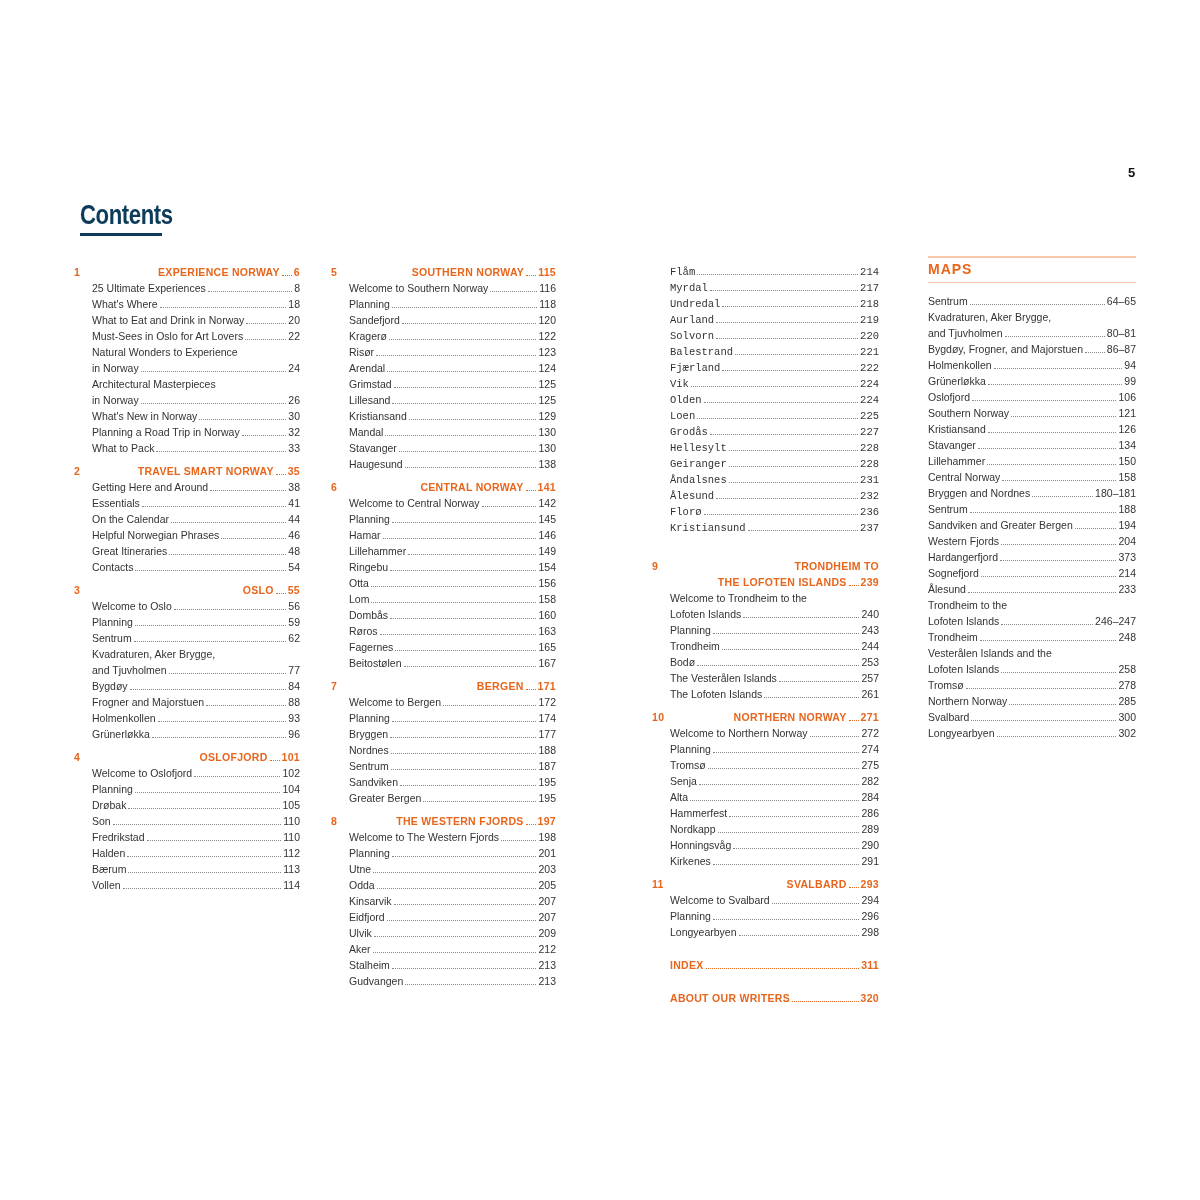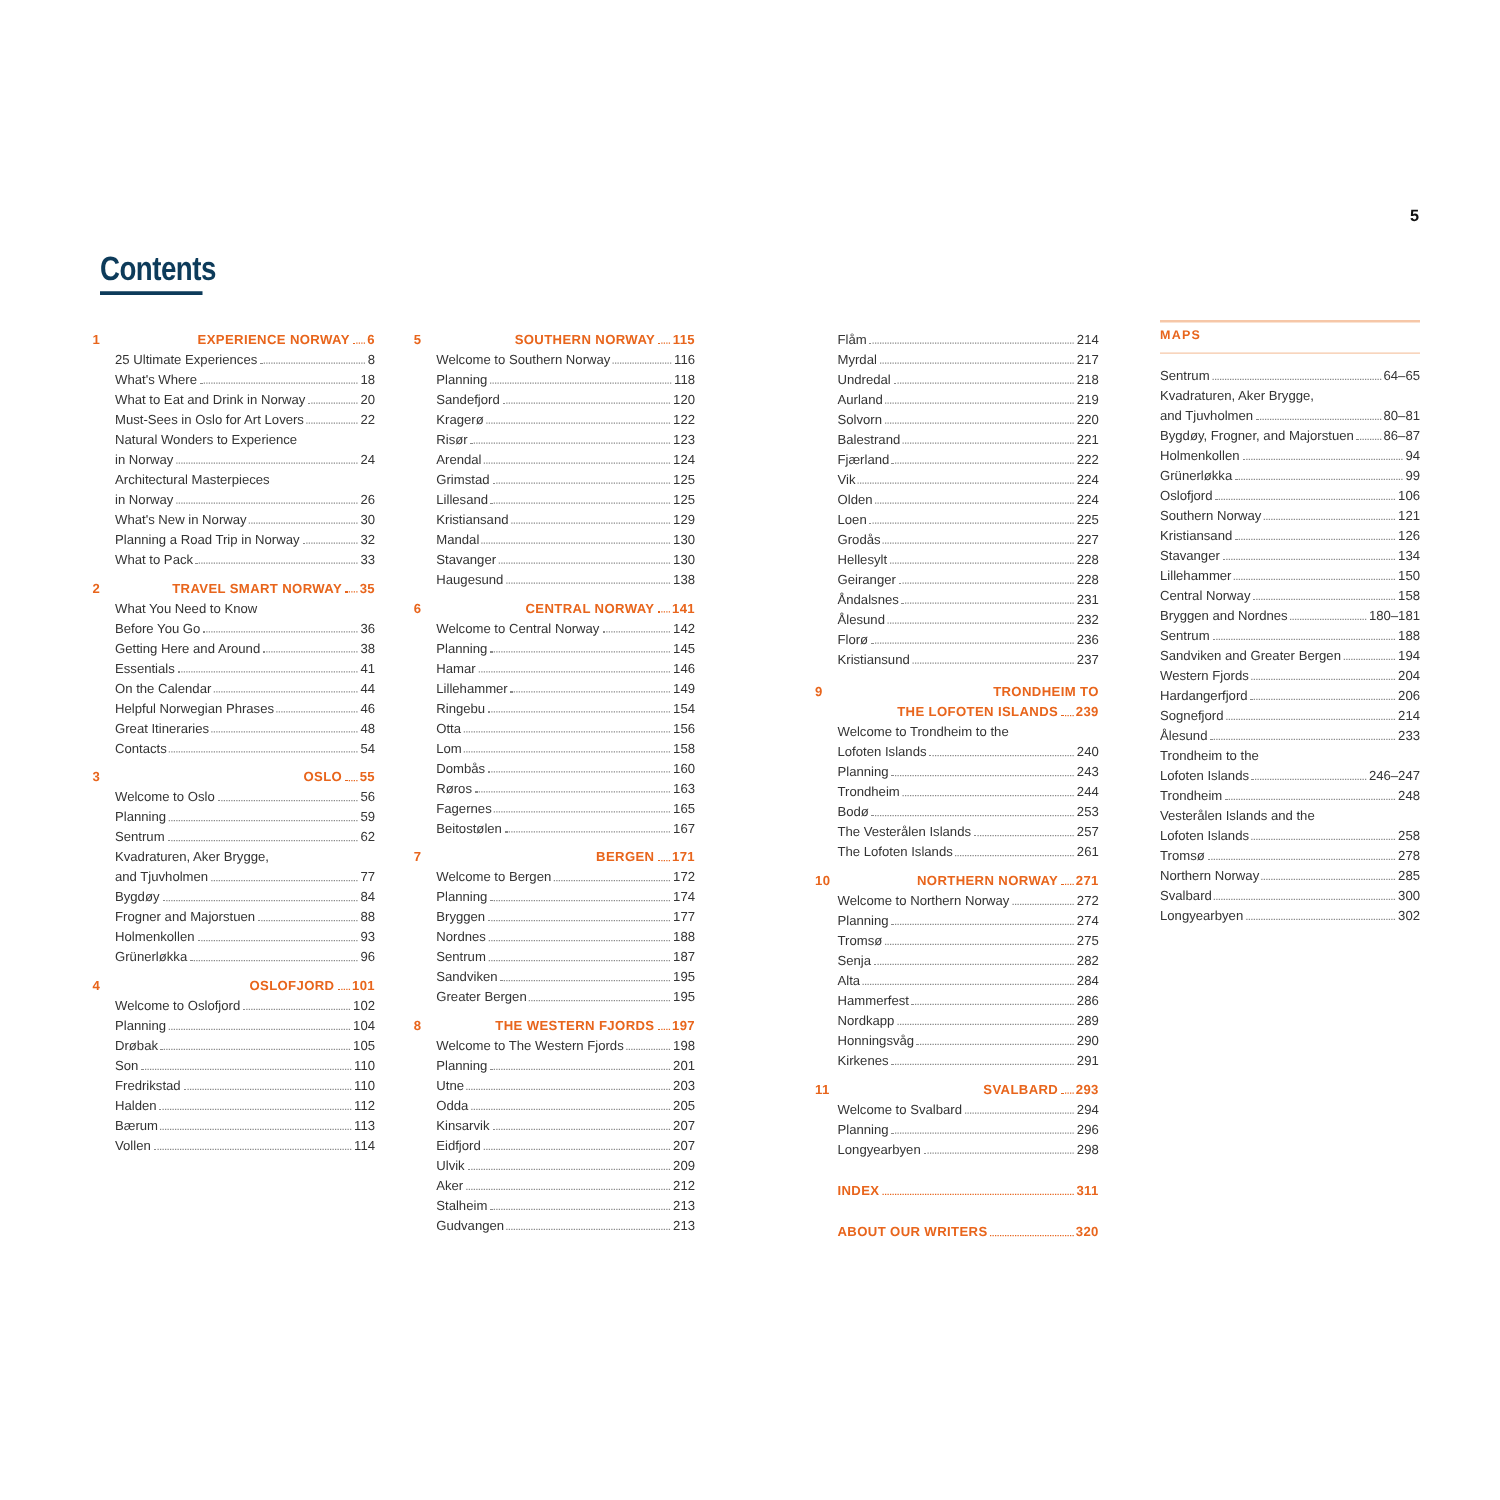--- a/index.html
+++ b/index.html
@@ -22,21 +22,21 @@
   .ch-num { width: 18px; flex: 0 0 18px; }
   .ch-title-lines { display: flex; flex-direction: column; flex: 1; align-items: flex-end; }
   .ch-last { display: flex; align-items: baseline; }
   .orange-dots { flex: 1; border-bottom: 1px dotted #e8651c; margin: 0 2px 3px 2px; min-width: 10px; }
   .ch-page { }
   .entries { padding-left: 18px; }
   .entry { color: #333; }
   .entry-line { display: flex; align-items: baseline; }
   .dots { flex: 1; border-bottom: 1px dotted #888; margin: 0 2px 3px 2px; min-width: 8px; }
   .standalone { padding-left: 18px; margin-top: 17px; margin-bottom: 10px; }
-  .maps-head { color: #e8651c; font-weight: bold; font-size: 10px; letter-spacing: 1px;
+  .maps-head { color: #e8651c; font-weight: bold; font-size: 14px; letter-spacing: 1px;
                border-top: 2px solid #f6c7a8; border-bottom: 1px solid #f6c7a8; padding: 3px 0 5px 0;
                margin-top: -8px; margin-bottom: 10px; }
   .maps .entry-line { }
 </style>
 </head>
 <body>
 
 <div class="page-num">5</div>
 
 <div class="title-wrap">
@@ -135,30 +135,20 @@
           <div class="ch-last">
             <span>TRAVEL SMART NORWAY</span>
             <span class="orange-dots"></span>
             <span class="ch-page">35</span>
           </div>
         </div>
       </div>
       <div class="entries">
         <div class="entry">
           <div class="entry-line">
-            <span>What You Need to Know</span>
-          </div>
-          <div class="entry-line">
-            <span>Before You Go</span>
-            <span class="dots"></span>
-            <span>36</span>
-          </div>
-        </div>
-        <div class="entry">
-          <div class="entry-line">
             <span>Getting Here and Around</span>
             <span class="dots"></span>
             <span>38</span>
           </div>
         </div>
         <div class="entry">
           <div class="entry-line">
             <span>Essentials</span>
             <span class="dots"></span>
             <span>41</span>
@@ -670,21 +660,21 @@
           <div class="entry-line">
             <span>Gudvangen</span>
             <span class="dots"></span>
             <span>213</span>
           </div>
         </div>
       </div>
     </div>
   </div>
 <div class="col c3">
-    <div class="entries chapter" style="margin-bottom: 10px;">
+    <div class="entries chapter" style="margin-bottom: 22px; font-family: Liberation Mono, monospace;">
       <div class="entry">
         <div class="entry-line">
           <span>Flåm</span>
           <span class="dots"></span>
           <span>214</span>
         </div>
       </div>
       <div class="entry">
         <div class="entry-line">
           <span>Myrdal</span>
@@ -1091,21 +1081,21 @@
         <div class="entry-line">
           <span>Western Fjords</span>
           <span class="dots"></span>
           <span>204</span>
         </div>
       </div>
       <div class="entry">
         <div class="entry-line">
           <span>Hardangerfjord</span>
           <span class="dots"></span>
-          <span>206</span>
+          <span>373</span>
         </div>
       </div>
       <div class="entry">
         <div class="entry-line">
           <span>Sognefjord</span>
           <span class="dots"></span>
           <span>214</span>
         </div>
       </div>
       <div class="entry">

